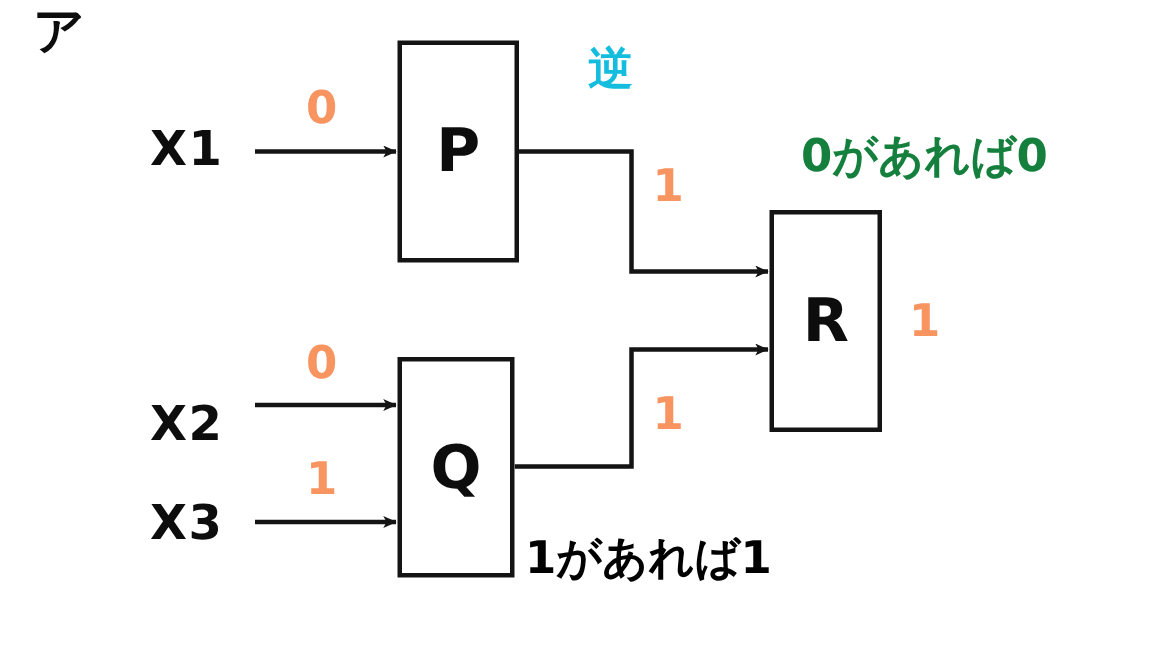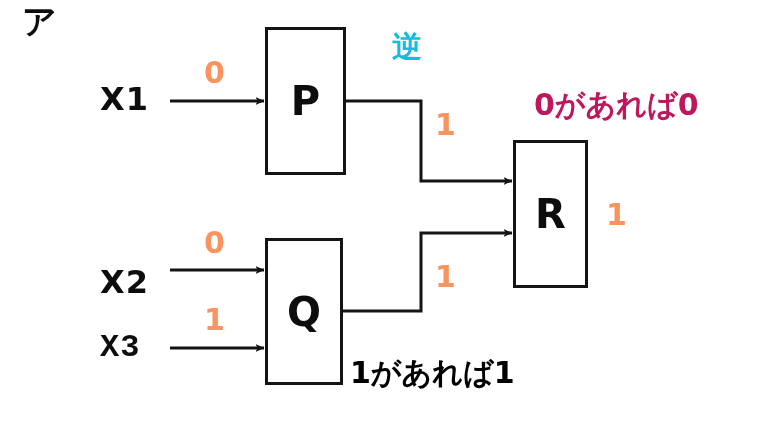--- a/index.html
+++ b/index.html
@@ -43,21 +43,21 @@
     font-size: 32px;
     font-weight: bold;
     color: #0d0d0d;
     letter-spacing: 1px;
     line-height: 1;
     font-family: "DejaVu Sans", "Liberation Sans", sans-serif;
     white-space: nowrap;
   }
   #label-x1 { left: 100px; top: 83px;  }
   #label-x2 { left: 100px; top: 266px; }
-  #label-x3 { left: 100px; top: 332px; font-family: Liberation Mono, monospace; }
+  #label-x3 { left: 100px; top: 332px; }
 
   
   .sig {
     position: absolute;
     font-size: 30px;
     font-weight: bold;
     line-height: 1;
     font-family: "DejaVu Sans", "Liberation Sans", sans-serif;
     white-space: nowrap;
   }
@@ -144,16 +144,16 @@
   <div class="input-label" id="label-x3">X3</div>
 
   <div class="sig" id="sig-x1" style="color:#F89460">0</div>
   <div class="sig" id="sig-x2" style="color:#F89460">0</div>
   <div class="sig" id="sig-x3" style="color:#F89460">1</div>
   <div class="sig" id="sig-p-out" style="color:#F89460">1</div>
   <div class="sig" id="sig-q-out" style="color:#F89460">1</div>
   <div class="sig" id="sig-r-out" style="color:#F89460">1</div>
 
   <div class="note" id="note-p" style="color:#14BDDE">逆</div>
-  <div class="note" id="note-r" style="color:#be185d">0があれば0</div>
+  <div class="note" id="note-r" style="color:#15803d">0があれば0</div>
   <div class="note" id="note-q" style="color:#000000">1があれば1</div>
 
 </div>
 
 </body></html>

